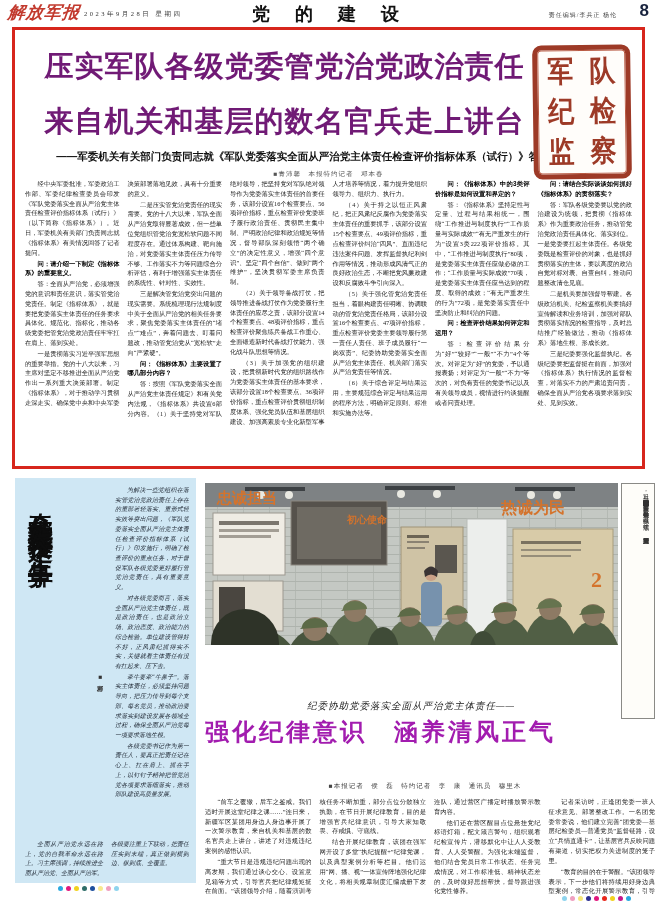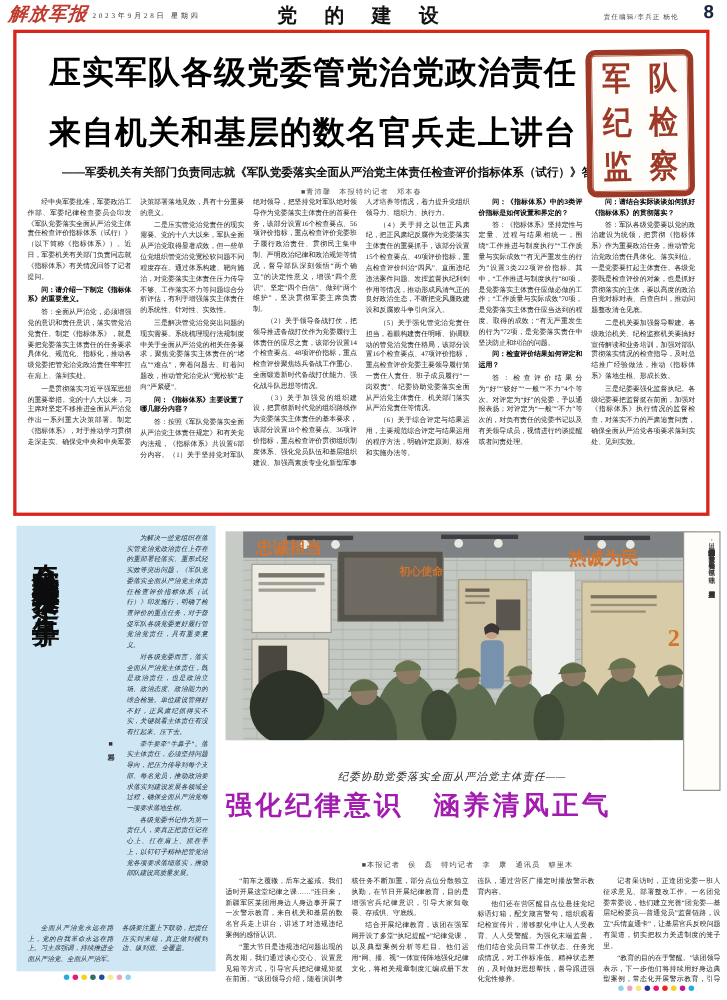--- a/index.html
+++ b/index.html
@@ -13,21 +13,21 @@
   .date{position:absolute;left:84px;top:10px;font-size:6.5px;letter-spacing:2.5px;color:#333;}
   .section-title{position:absolute;left:0;right:0;top:2px;text-align:center;font-size:18px;
         font-weight:900;letter-spacing:10px;color:#111;font-family:"Liberation Sans",sans-serif;}
   .editor{position:absolute;right:44px;top:11px;font-size:6px;color:#444;letter-spacing:1px;}
   .pagenum{position:absolute;right:12px;top:1px;font-size:17px;font-weight:900;color:#18233e;
         font-family:"Liberation Sans",sans-serif;}
   
   .redbox{position:absolute;left:12px;top:27px;width:627px;height:436px;
         border:3px solid #d7261c;background:#fff;}
   .headline{margin:17px 104px 0 16px;text-align:center;font-size:29px;line-height:1.32;
-        font-weight:900;color:#000000;letter-spacing:1px;white-space:nowrap;
+        font-weight:900;color:#701a75;letter-spacing:1px;white-space:nowrap;
         font-family:"Liberation Sans","DejaVu Sans",sans-serif;}
   .subhead{margin:9px 70px 0 40px;text-align:center;font-size:10.5px;font-weight:700;color:#111;
         font-family:"Liberation Sans",sans-serif;}
   .byline1{margin-top:6px;text-align:center;font-size:6.5px;color:#555;letter-spacing:1px;}
   .seal{position:absolute;top:15px;right:11px;width:84px;height:120px;
         border:5px solid #9d3a27;border-radius:9px;padding:2px;background:#fffdfa;
         box-shadow:inset 0 0 0 1px #b95a43;transform:rotate(-.8deg);}
   .seal-grid{display:grid;grid-template-columns:1fr 1fr;height:100%;align-items:center;
         justify-items:center;}
   .seal-grid span{font-size:26px;line-height:1;font-weight:900;color:#9d3a27;
@@ -51,22 +51,22 @@
   .cbottom{position:absolute;left:10px;right:7px;top:362px;height:40px;overflow:hidden;
         column-count:2;column-gap:8px;font-size:6px;line-height:1.6;font-style:italic;
         color:#1c2430;text-align:justify;}
   .cbottom p{margin:0;text-indent:2em;}
   
   .dots{position:absolute;display:flex;gap:3px;}
   .dots i{width:5px;height:5px;border-radius:50%;display:block;}
   .dots-left{left:58px;top:886px;}
   .dots-right{left:562px;top:896px;}
   
-  .photo{position:absolute;left:205px;top:483px;width:413px;height:190px;overflow:hidden;
-        background:#c7cbc6;padding-left:16px;}
+  .photo{position:absolute;left:205px;top:483px;width:413px;height:162px;overflow:hidden;
+        background:#c7cbc6;}
   .vcaption{position:absolute;left:621px;top:483px;width:34px;height:236px;background:#fefdf9;
         border:1px solid #8a8a86;box-sizing:border-box;padding:5px 3px;
         writing-mode:vertical-rl;font-size:6px;line-height:1.75;color:#333;}
   .vcaption .credit{font-weight:700;margin-top:6px;}
   
   .kicker{position:absolute;left:205px;width:412px;top:700px;text-align:center;font-size:9.5px;
         font-style:italic;color:#222;letter-spacing:1px;}
   .headline2{position:absolute;left:205px;width:440px;top:716px;text-align:left;font-size:24px;
         font-weight:900;letter-spacing:3px;color:#a21caf;
         font-family:"Liberation Sans",sans-serif;}

